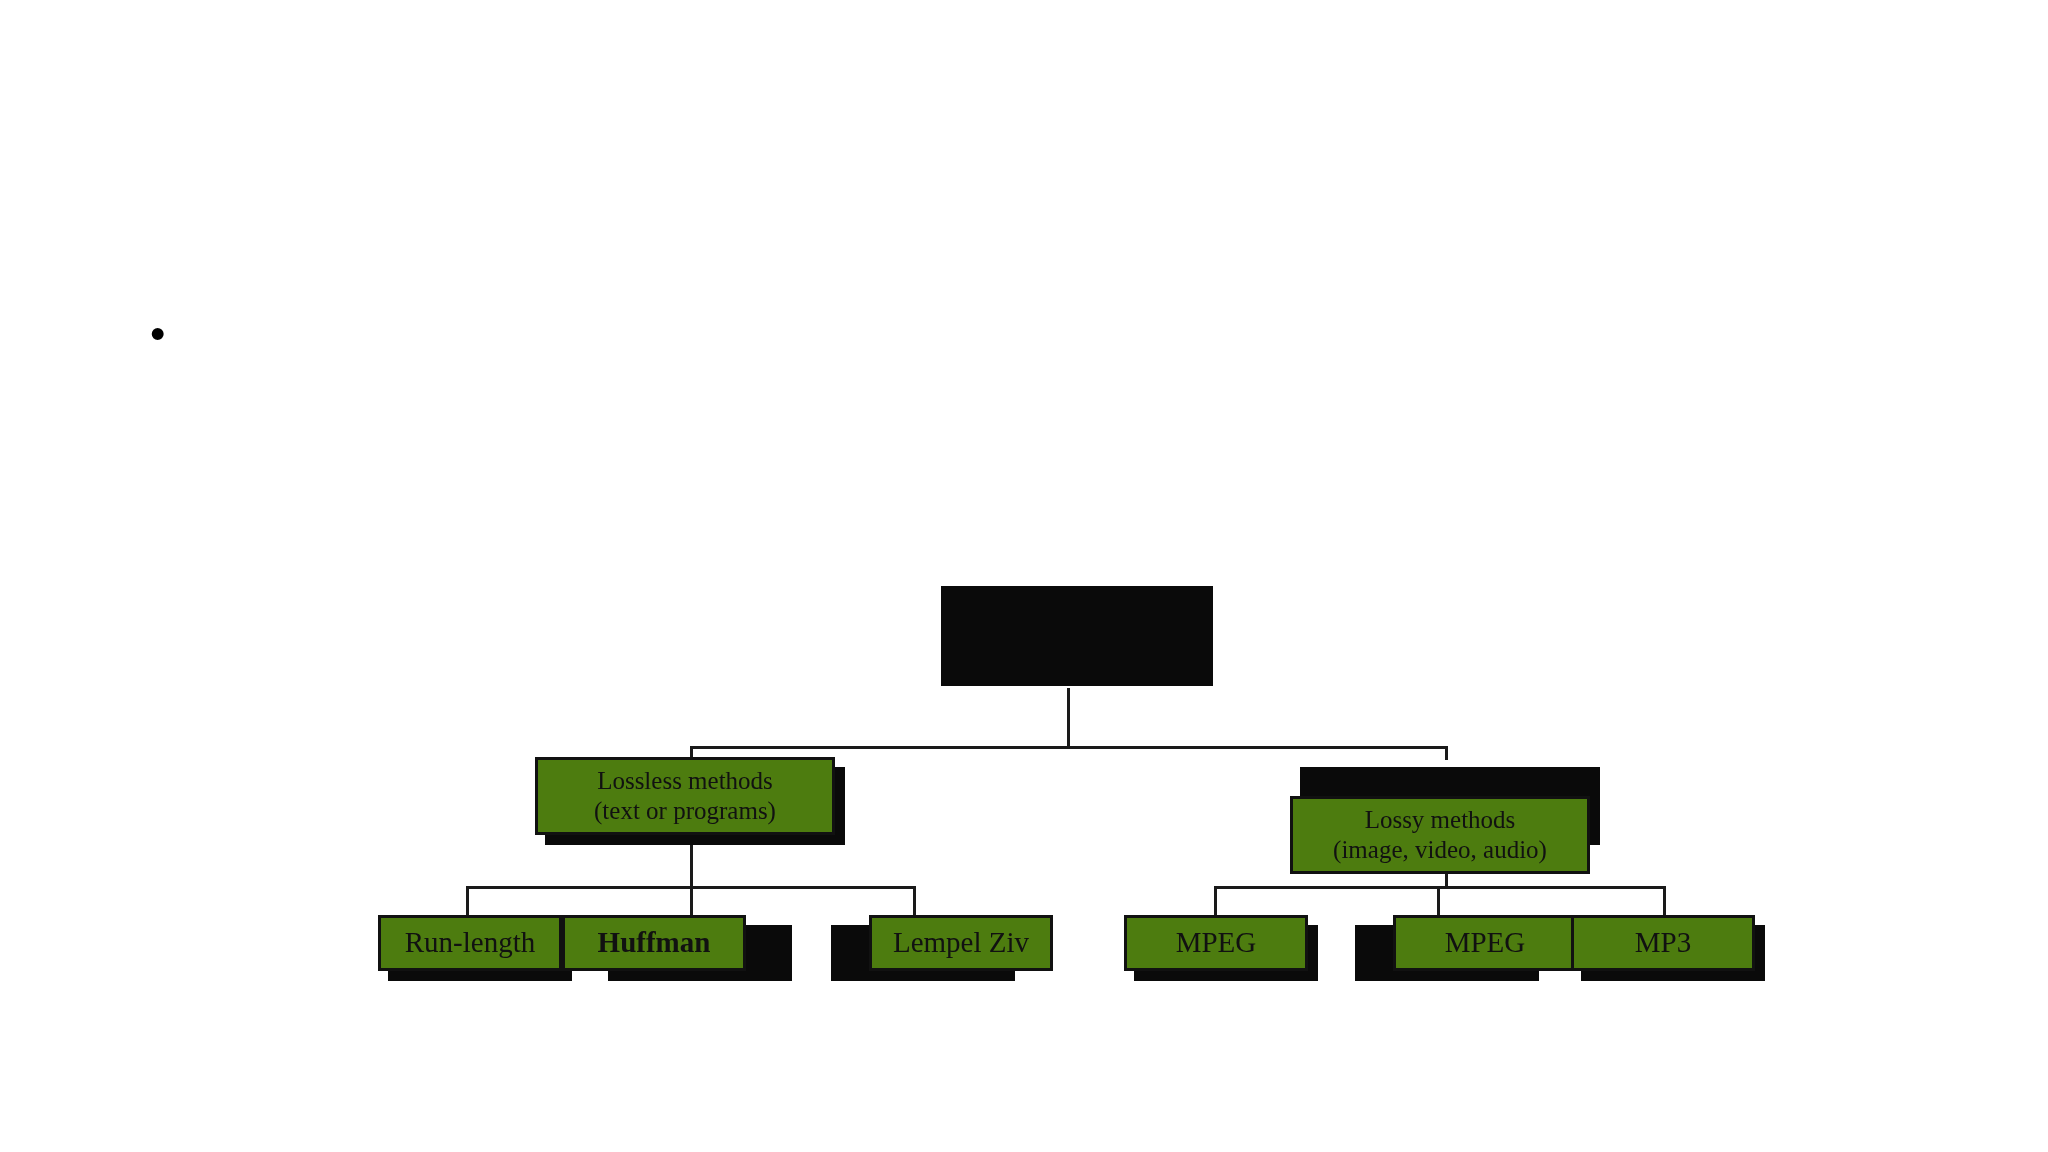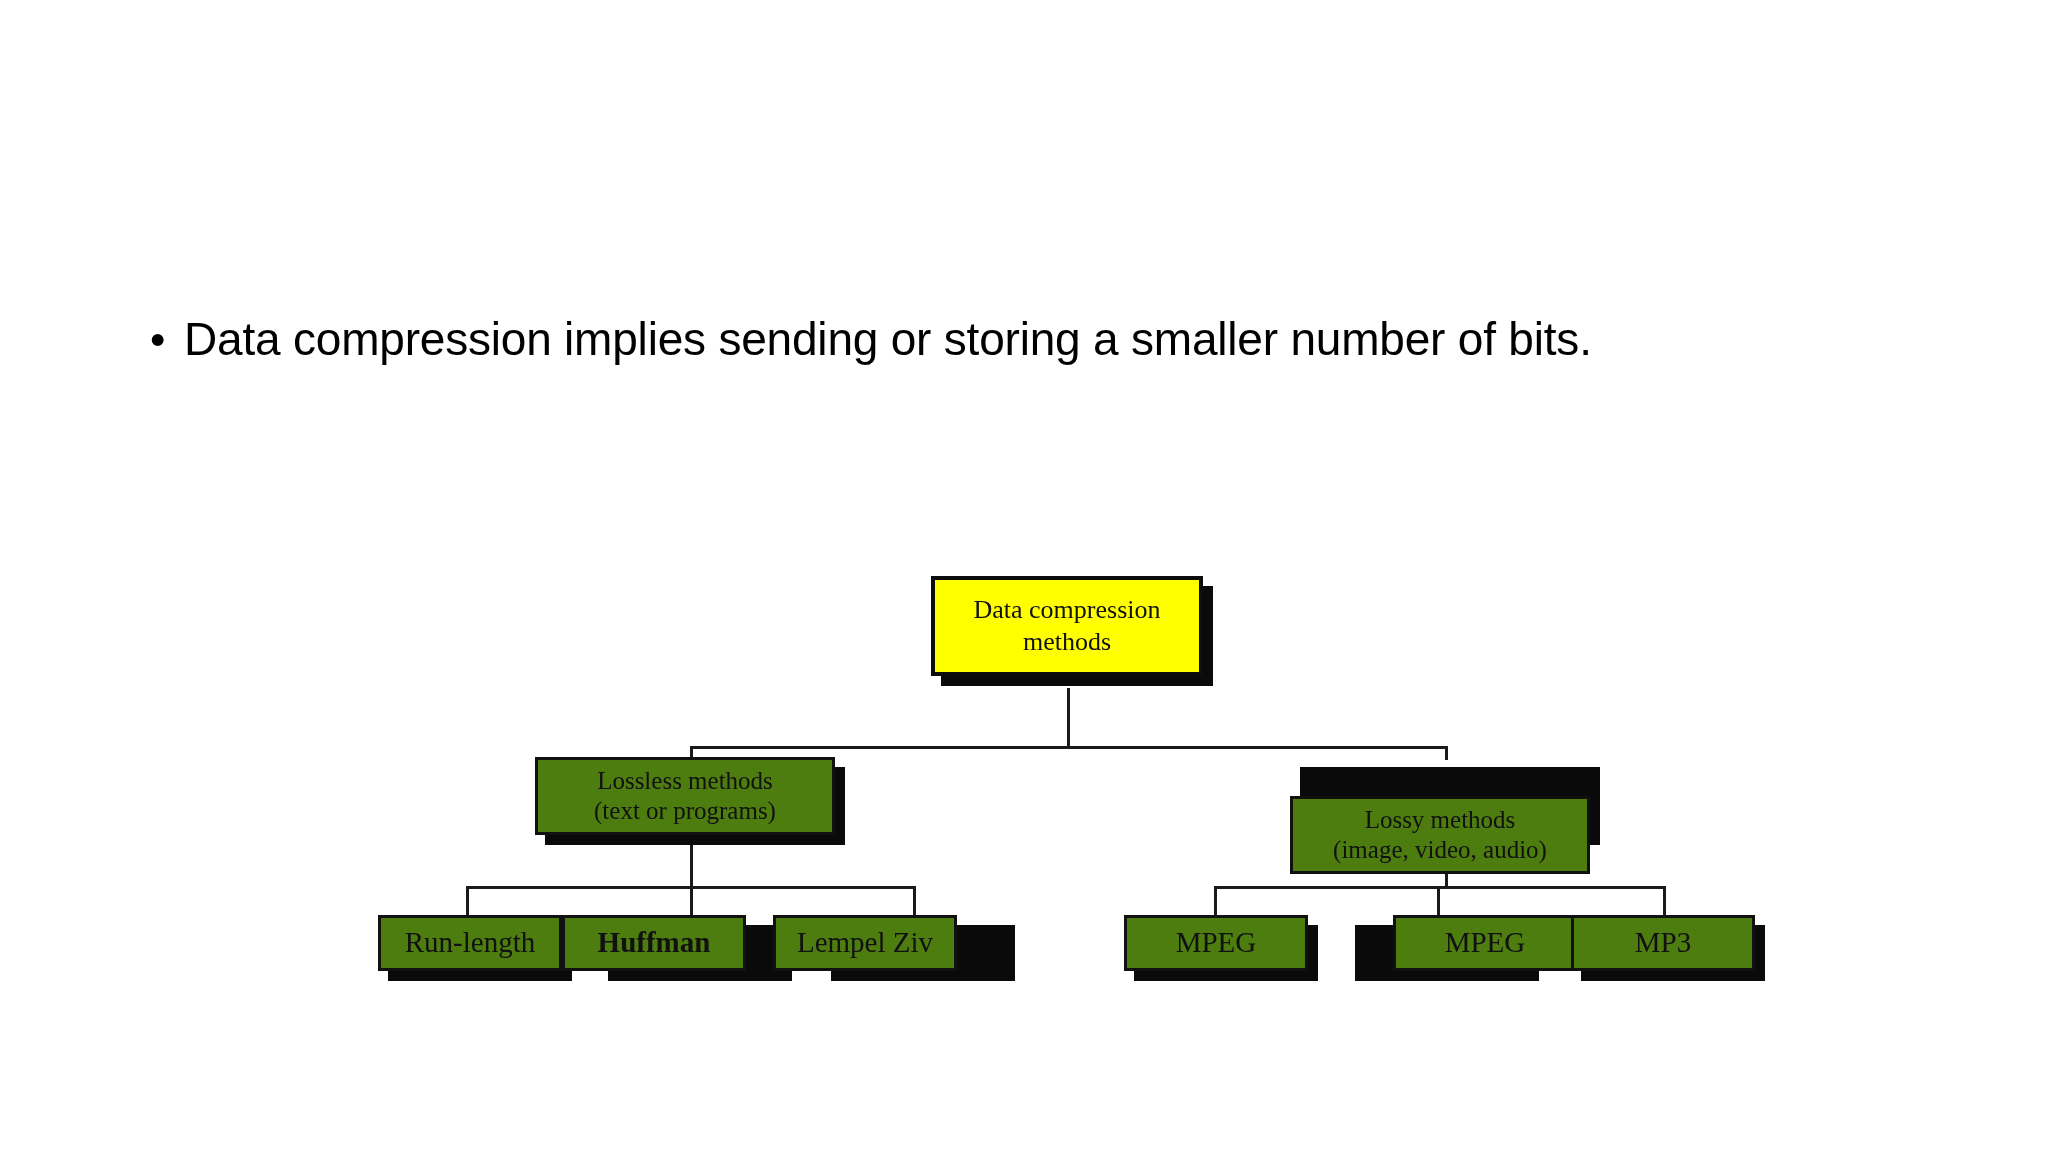--- a/index.html
+++ b/index.html
@@ -109,21 +109,20 @@
   .line-v { width: 3px; }
   .line-h { height: 3px; }
 </style>
 </head>
 <body>
 
 <div id="slide">
 
   <div class="bullet-row">
     <span class="bullet-dot">•</span>
-    <span class="bullet-text">Data compression implies sending or storing a smaller number of bits.</span>
   </div>
 
   <div id="diagram">
 
     <div class="line-v" style="left:1067px; top:688px; height:60px;"></div>
 
     <div class="line-h" style="left:690px; top:746px; width:758px;"></div>
 
     <div class="line-v" style="left:690px; top:746px; height:14px;"></div>
     <div class="line-v" style="left:1445px; top:746px; height:14px;"></div>
@@ -134,24 +133,20 @@
     <div class="line-v" style="left:690px; top:886px; height:30px;"></div>
     <div class="line-v" style="left:913px; top:886px; height:30px;"></div>
 
     <div class="line-v" style="left:1445px; top:840px; height:48px;"></div>
     <div class="line-h" style="left:1214px; top:886px; width:452px;"></div>
     <div class="line-v" style="left:1214px; top:886px; height:30px;"></div>
     <div class="line-v" style="left:1437px; top:886px; height:30px;"></div>
     <div class="line-v" style="left:1663px; top:886px; height:30px;"></div>
 
     <div class="shadow" style="left:941px; top:586px; width:272px; height:100px;"></div>
-    <div class="node root" style="left:931px; top:576px; width:272px; height:100px;">
-      <span class="label">Data compression
-methods</span>
-    </div>
 
     <div class="shadow" style="left:545px; top:767px; width:300px; height:78px;"></div>
     <div class="node level2" style="left:535px; top:757px; width:300px; height:78px;">
       <span class="label">Lossless methods
 (text or programs)</span>
     </div>
 
     <div class="shadow" style="left:1300px; top:767px; width:300px; height:78px;"></div>
     <div class="node level2" style="left:1290px; top:757px; width:300px; height:78px;margin-top:39px;">
       <span class="label">Lossy methods
@@ -162,21 +157,21 @@
     <div class="node leaf" style="left:378px; top:915px; width:184px; height:56px;">
       <span class="label">Run-length</span>
     </div>
 
     <div class="shadow" style="left:608px; top:925px; width:184px; height:56px;"></div>
     <div class="node leaf" style="left:562px; top:915px; width:184px; height:56px;font-weight:bold;">
       <span class="label">Huffman</span>
     </div>
 
     <div class="shadow" style="left:831px; top:925px; width:184px; height:56px;"></div>
-    <div class="node leaf" style="left:773px; top:915px; width:184px; height:56px;">
+    <div class="node leaf" style="left:869px; top:915px; width:184px; height:56px;">
       <span class="label">Lempel Ziv</span>
     </div>
 
     <div class="shadow" style="left:1134px; top:925px; width:184px; height:56px;"></div>
     <div class="node leaf" style="left:1124px; top:915px; width:184px; height:56px;">
       <span class="label">MPEG</span>
     </div>
 
     <div class="shadow" style="left:1355px; top:925px; width:184px; height:56px;"></div>
     <div class="node leaf" style="left:1393px; top:915px; width:184px; height:56px;">

